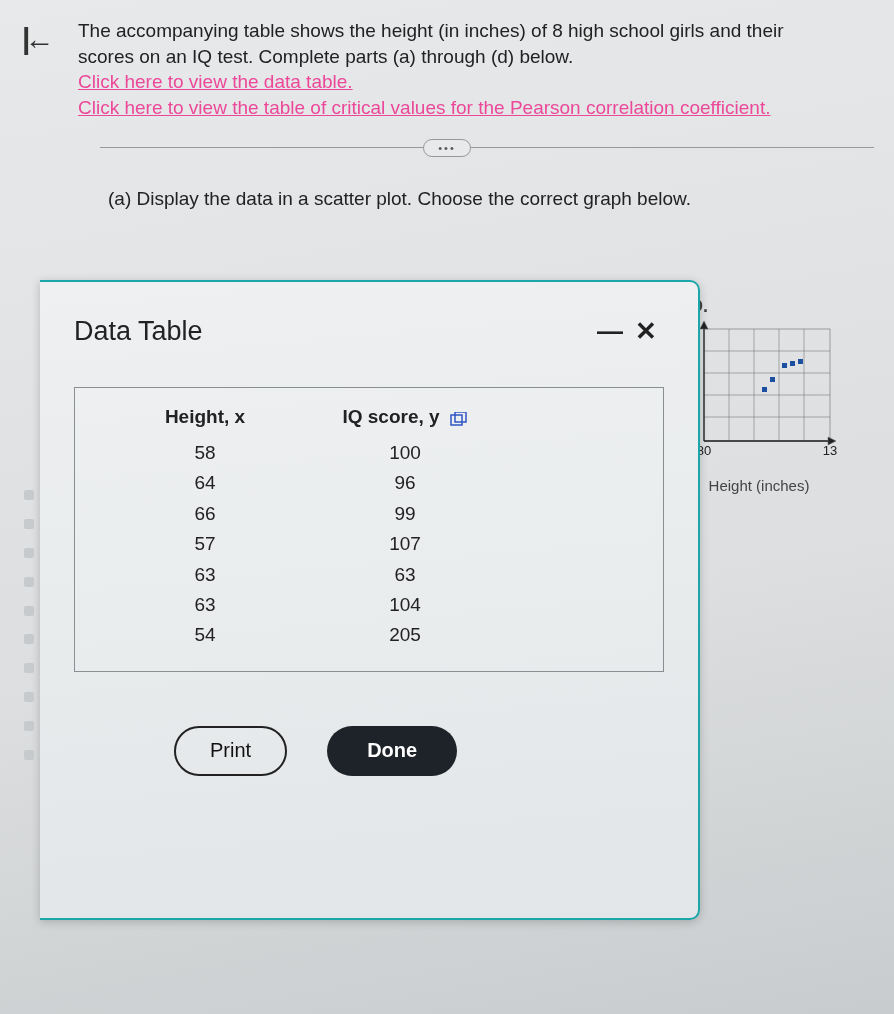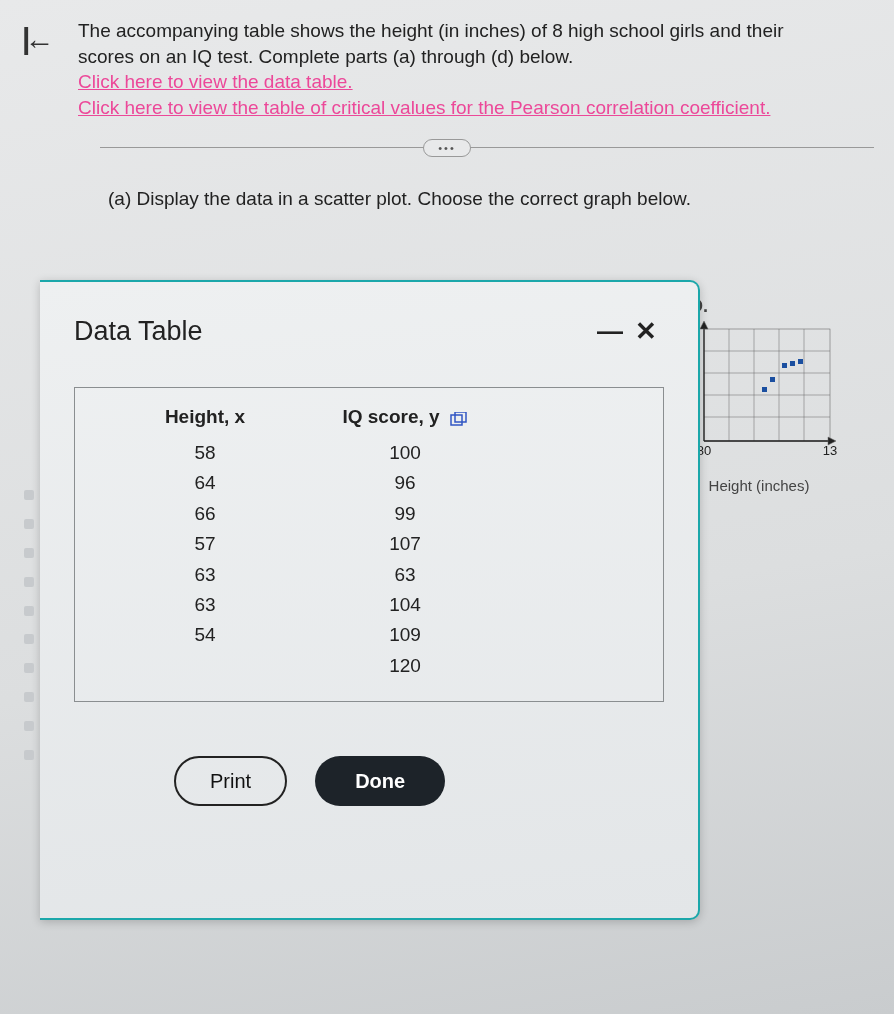--- a/index.html
+++ b/index.html
@@ -71,21 +71,21 @@
     border: 1px solid #8a8e90; margin-top: 40px; padding: 18px 30px 20px 70px;
     background: rgba(255,255,255,0.08);
   }
   .data-cols { display: flex; gap: 60px; }
   .col { text-align: center; }
   .col.h { min-width: 120px; }
   .col.iq { min-width: 160px; }
   .col-head { font-size: 19px; font-weight: 700; margin-bottom: 10px; display: flex; align-items: center; justify-content: center; gap: 10px; }
   .col-val { font-size: 19px; line-height: 1.6; }
   .copy-ic { width: 18px; height: 15px; display: inline-block; }
-  .modal-footer { display: flex; gap: 28px; margin-top: 54px; padding-left: 100px; align-items: flex-end; }
+  .modal-footer { display: flex; gap: 40px; margin-top: 54px; padding-left: 100px; align-items: flex-end; }
   .pill-btn {
     height: 50px; padding: 0 34px; border-radius: 26px; font-size: 20px;
     display: inline-flex; align-items: center; justify-content: center; cursor: pointer;
     user-select: none;
   }
   .pill-outline { border: 2px solid #222; background: transparent; color: #111; }
   .pill-solid { background: #1d2329; color: #fff; font-weight: 600; padding: 0 40px; }
   .dotted {
     position: absolute; left: 24px; top: 490px; height: 270px; width: 10px;
     display: flex; flex-direction: column; justify-content: space-between;
@@ -208,22 +208,21 @@
                 <rect x="5" y="0" width="11" height="10" fill="none" stroke="#3156c4" stroke-width="1.5"></rect>
               </svg>
           </span>
         </div>
         <div class="col-val">100</div>
         <div class="col-val">96</div>
         <div class="col-val">99</div>
         <div class="col-val">107</div>
         <div class="col-val">63</div>
         <div class="col-val">104</div>
-        <div class="col-val">109</div>
-        <div class="col-val">120</div>
+        <div class="col-val">205</div>
       </div>
     </div>
   </div>
 
   <div class="modal-footer">
     <div class="pill-btn pill-outline">Print</div>
     <div class="pill-btn pill-solid">Done</div>
   </div>
 </div>
 

